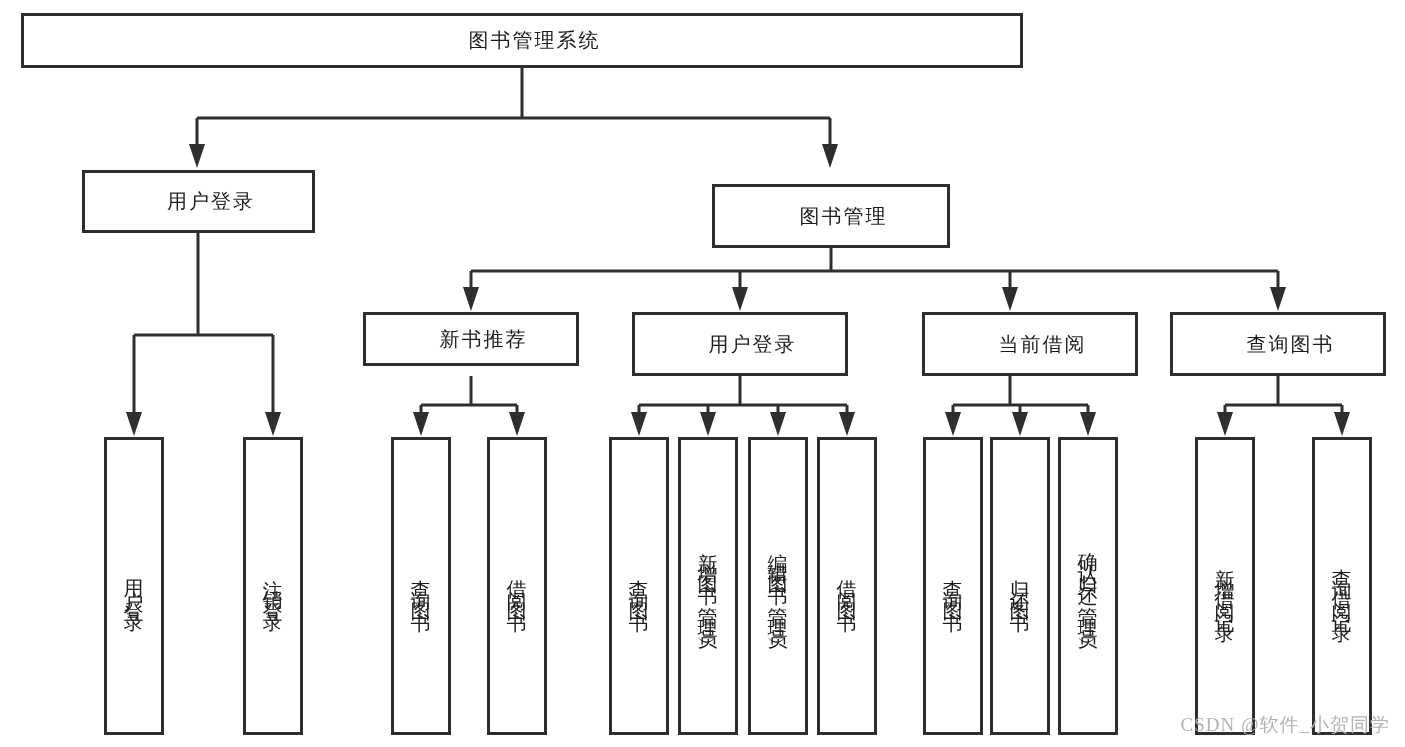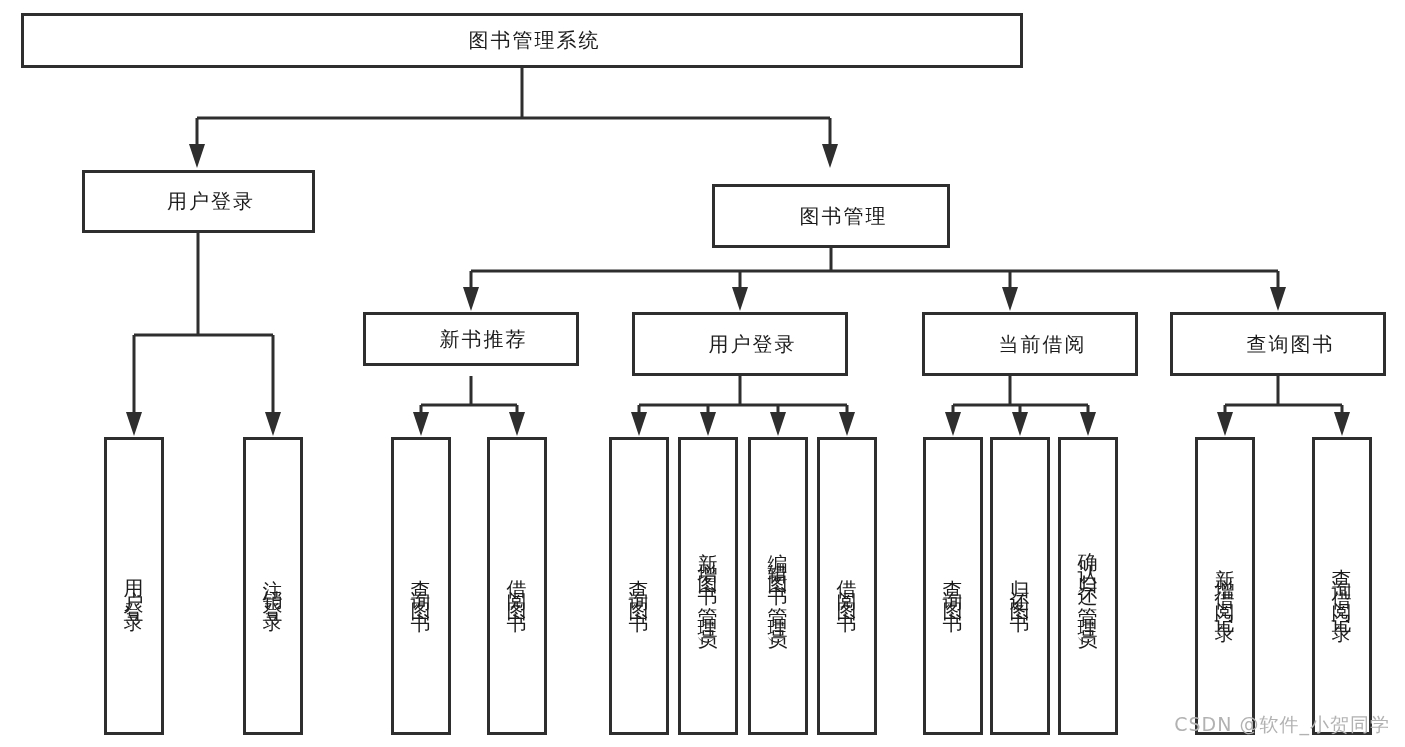--- a/index.html
+++ b/index.html
@@ -45,20 +45,21 @@
   }
   .watermark {
     position: absolute;
     right: 15px;
     bottom: 9px;
     font-size: 19px;
     color: #b2b2b2;
     letter-spacing: 1px;
     z-index: 2;
     white-space: nowrap;
+    font-family: Liberation Serif, serif;
   }
 </style>
 </head>
 <body>
 
 <div class="canvas">
 
   <svg class="connectors" viewBox="0 0 1405 747" fill="none" xmlns="http://www.w3.org/2000/svg">
 
     <g stroke="#2e2e2e" stroke-width="3">

